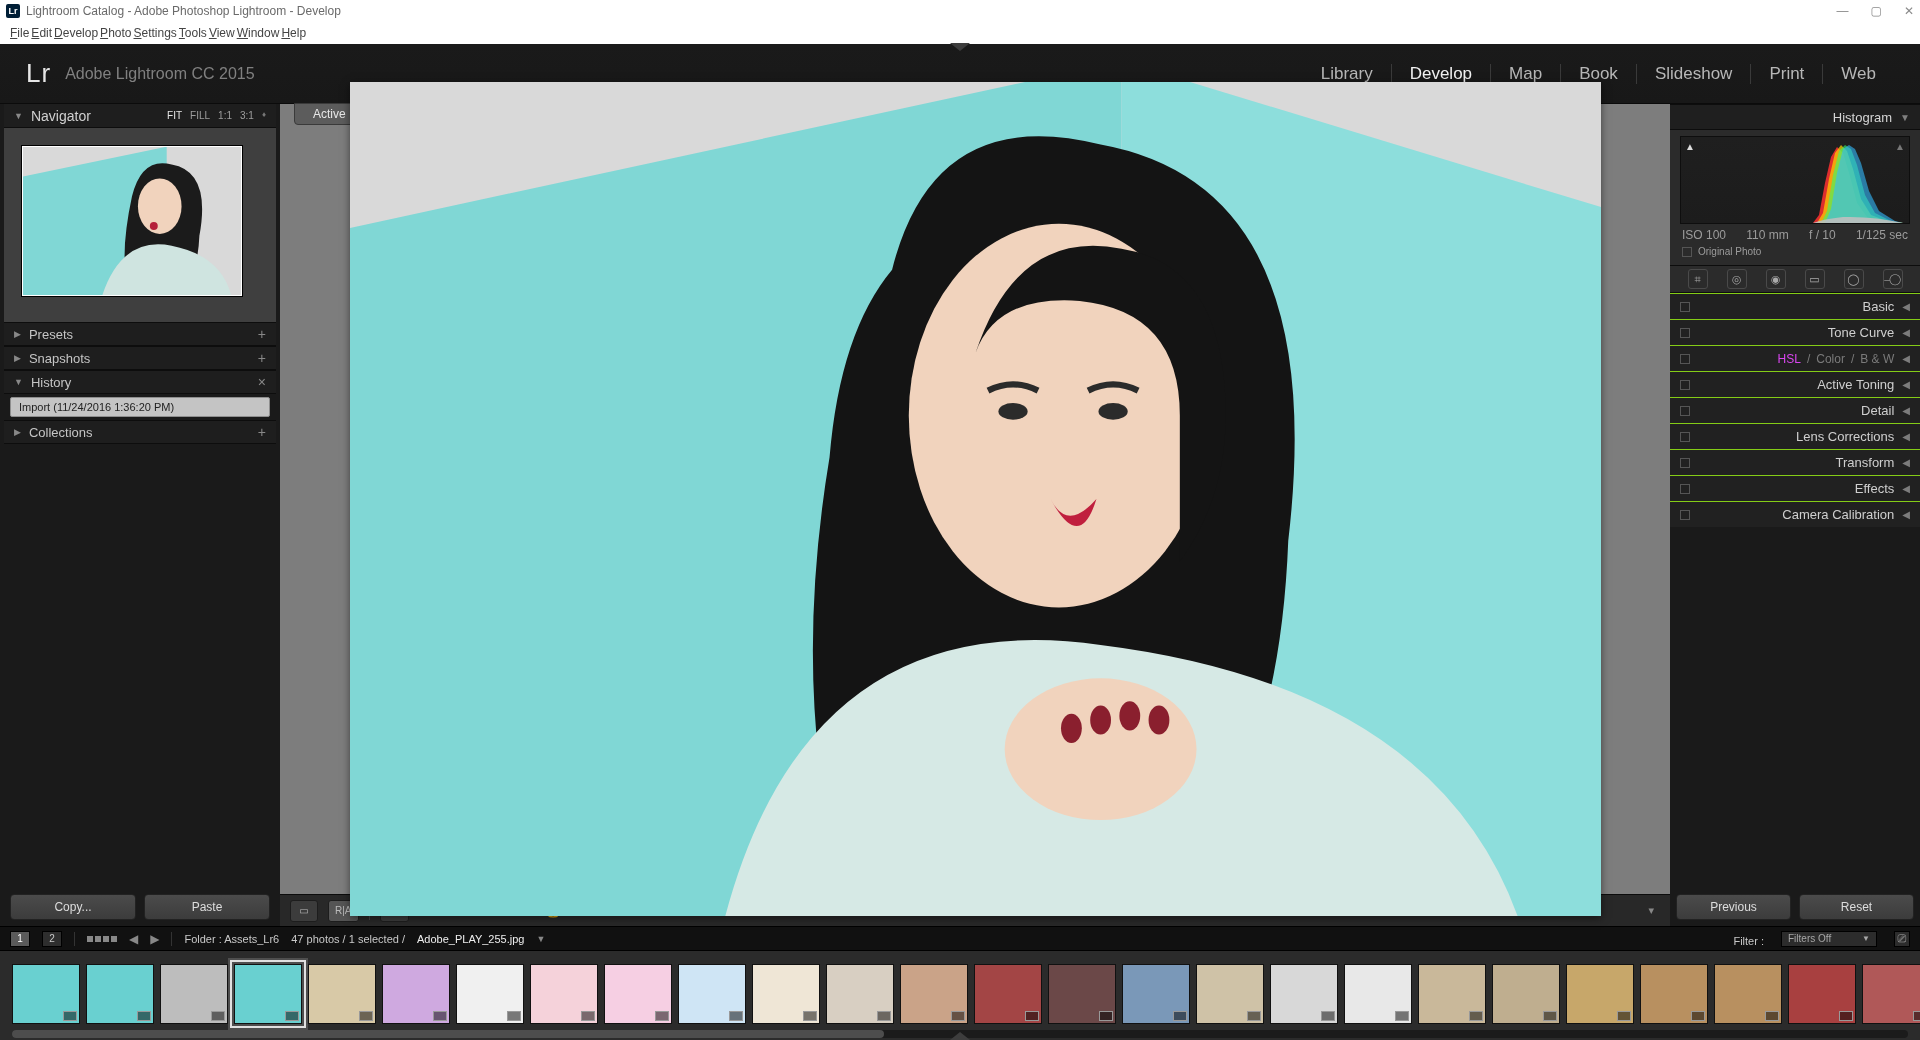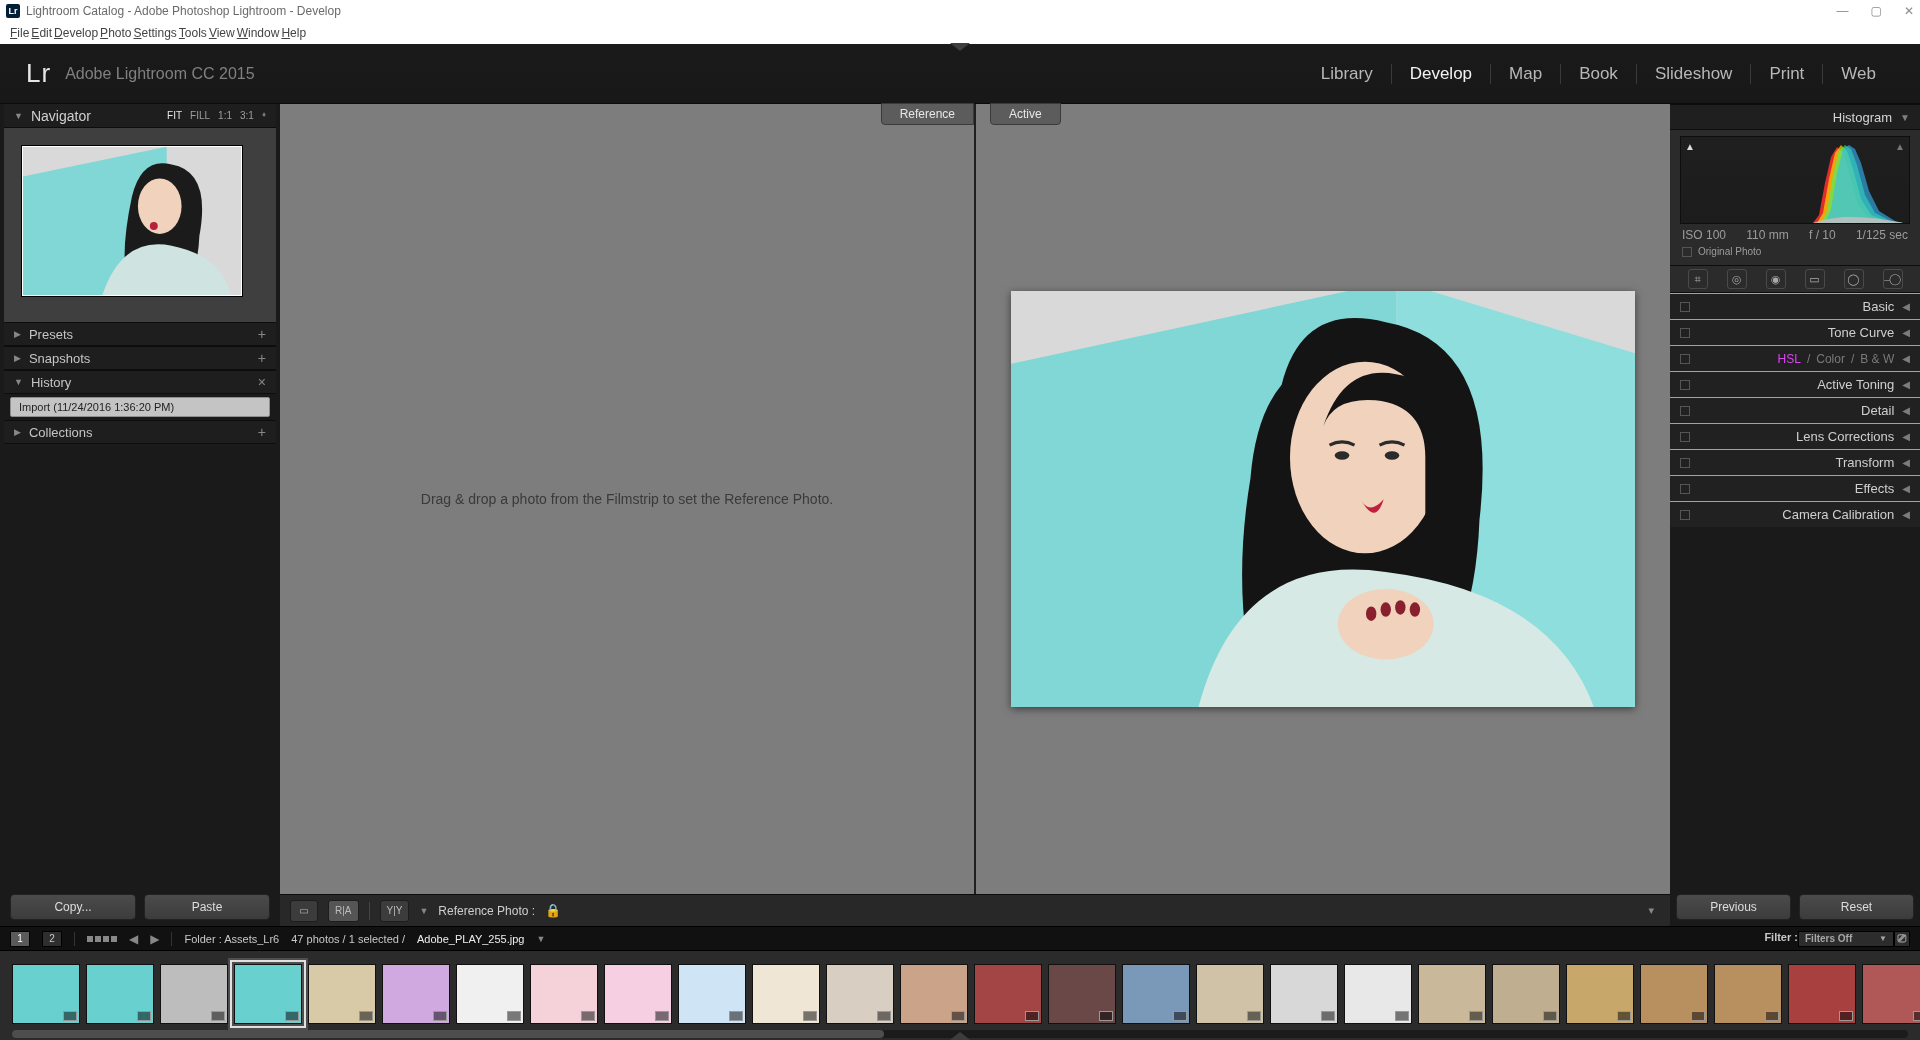--- a/index.html
+++ b/index.html
@@ -77,21 +77,21 @@
 .dev-panel.hsl .segs span{ color:#7a7a7a;}
 .dev-panel.hsl .segs span.act{ color:#d946ef;}
 
 .statusbar { height:24px; background:#111; display:flex; align-items:center; padding:0 10px; gap:12px; color:#c9c9c9; font-size:11px; border-top:1px solid #000;}
 .statusbar .sq{ width:20px;height:16px; background:#2e2e2e; border:1px solid #000; display:flex;align-items:center;justify-content:center; font-size:10px; cursor:pointer;}
 .statusbar .sq.active{ background:#5a5a5a; color:#fff;}
 .statusbar .grid-ic{ display:flex; gap:2px;}
 .statusbar .grid-ic div{width:6px;height:6px;background:#888;}
 .statusbar .arrow{ color:#888; font-size:12px; cursor:pointer;}
 .statusbar .divider{ width:0;height:14px;border-left:1px solid #333;}
-.filter-dd{ margin-left:auto; display:flex; align-items:flex-start; gap:0;font-weight:bold;}
+.filter-dd{ margin-left:auto; display:flex; align-items:flex-end; gap:17px;}
 .filter-box{ height:16px; min-width:96px; background:#2c2c2c; border:1px solid #000; padding:0 6px; display:flex;align-items:center;justify-content:space-between;color:#a7a7a7; font-size:10px;}
 .lock-sq{ width:16px;height:16px;background:#2c2c2c;border:1px solid #000;display:flex;align-items:center;justify-content:center;color:#a7a7a7;}
 
 .filmstrip { height:90px; background:#2b2b2b; display:flex; align-items:center; gap:6px; padding:6px 12px 10px; overflow:hidden; border-top:1px solid #000;}
 .thumb { width:68px; height:60px; background:#888; border:1px solid #111; position:relative; flex-shrink:0;}
 .thumb.sel{ outline:2px solid #e0e0e0; outline-offset:2px; box-shadow:0 0 0 6px #4e4e4e;}
 .thumb .badge{ position:absolute; bottom:2px; right:2px; width:14px;height:10px;background:rgba(0,0,0,.5);border:1px solid #999;}
 .filmstrip-scroll{ position:absolute; left:12px; right:12px; bottom:2px; height:8px; background:#1b1b1b; border-radius:4px;}
 .filmstrip-scroll .knob{ position:absolute; left:0; width:46%; top:0; bottom:0; background:#4d4d4d; border-radius:4px;}
 .bottom-tri{ position:absolute; bottom:0; left:50%; transform:translateX(-50%); width:0;height:0;border-left:10px solid transparent;border-right:10px solid transparent;border-bottom:8px solid #3d3d3d;}
@@ -195,24 +195,20 @@
 
       <div style="flex:1"></div>
       <div class="btnrow">
         <div class="grey-btn">Copy...</div>
         <div class="grey-btn">Paste</div>
       </div>
     </div>
 
     <div class="center">
       <div class="views">
-        <div class="pane reference">
-          <div class="tab">Reference</div>
-          <div class="droptext">Drag &amp; drop a photo from the Filmstrip to set the Reference Photo.</div>
-        </div>
         <div class="pane active-pane">
           <div class="tab">Active</div>
           <div class="portrait">
             <svg viewBox="0 0 600 400" preserveAspectRatio="xMidYMid slice">
               <rect width="600" height="400" fill="#d9d9d9"></rect>
               <polygon points="0,70 370,-10 370,400 0,400" fill="#80d7d5"></polygon>
               <polygon points="370,-10 600,60 600,400 370,400" fill="#8ddedc"></polygon>
               <path d="M260 90 Q280 10 360 30 Q470 50 450 220 Q445 350 380 400 L240 400 Q210 300 230 180 Q235 120 260 90" fill="#141414"></path>
               <ellipse cx="340" cy="160" rx="72" ry="92" fill="#f1d3bd"></ellipse>
               <path d="M300 130 Q320 70 370 80 Q420 88 420 160 Q420 200 398 230 L398 160 Q398 110 350 105 Q310 102 300 130" fill="#141414"></path>

